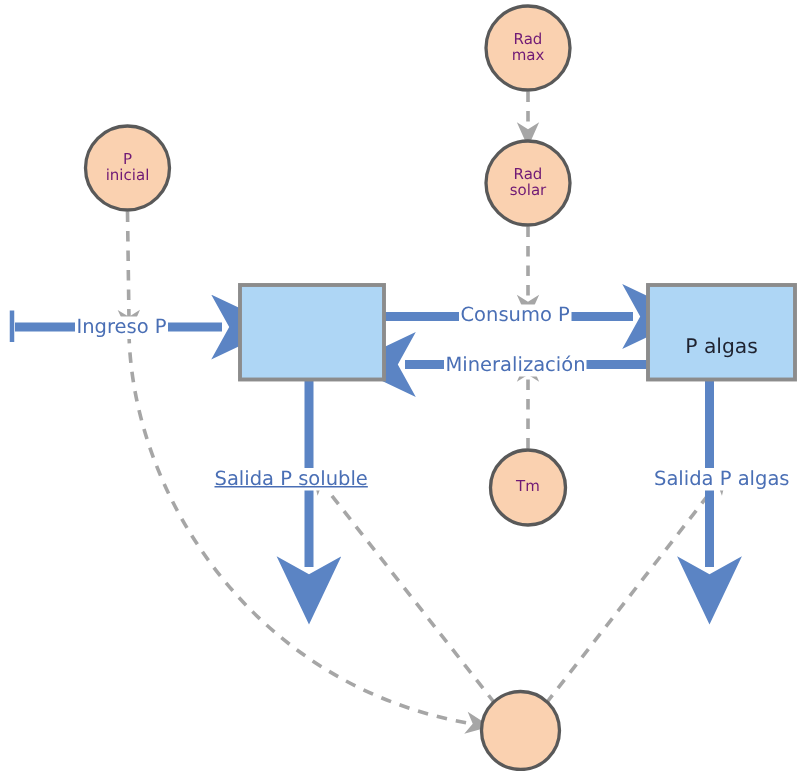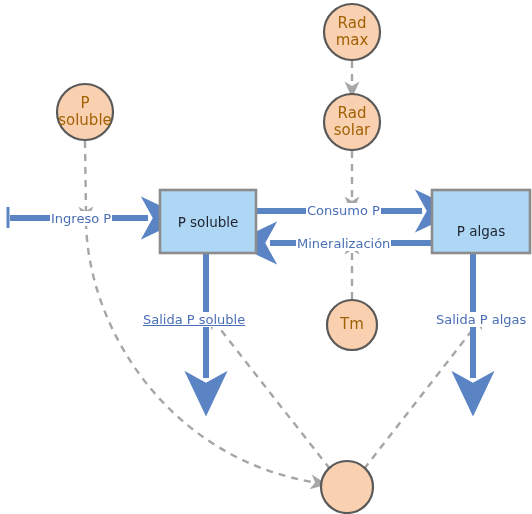--- a/index.html
+++ b/index.html
@@ -3,21 +3,21 @@
 <meta charset="utf-8">
 <style>
   html,body{margin:0;padding:0;background:#ffffff;}
   body{width:532px;height:514px;overflow:hidden;
        font-family:"DejaVu Sans","Liberation Sans",sans-serif;}
   #stage{position:relative;width:532px;height:514px;}
   svg#canvas{position:absolute;left:0;top:0;width:532px;height:514px;}
 
   .node-label{
     position:absolute; text-align:center; line-height:1.15;
-    color:#a16207; font-size:15px; pointer-events:none;
+    color:#701a75; font-size:10px; pointer-events:none;
     display:flex; align-items:center; justify-content:center;
     flex-direction:column;
   }
   .stock-label{
     position:absolute; text-align:center;
     color:#1f2330; font-size:13.5px;
     display:flex; align-items:center; justify-content:center;
   }
   .flow-label{
     position:absolute; text-align:center;
@@ -96,34 +96,33 @@
       <circle cx="85" cy="112" r="28" fill="#fad1b0" stroke="#595959" stroke-width="2.2"></circle>
     </g>
     <g>
       <circle cx="352" cy="325" r="25" fill="#fad1b0" stroke="#595959" stroke-width="2.2"></circle>
     </g>
     <g>
       <circle cx="347" cy="487" r="26" fill="#fad1b0" stroke="#595959" stroke-width="2.2"></circle>
     </g>
   </svg>
 
-  <div class="stock-label" style="left:160px;top:190px;width:96px;height:63px;">P soluble</div>
   <div class="stock-label" style="left:432px;top:190px;width:98px;height:82px;">P algas</div>
 
   <div class="node-label" style="left:324px;top:4px;width:56px;height:56px;">
     <span>Rad</span>
     <span>max</span>
   </div>
   <div class="node-label" style="left:324px;top:94px;width:56px;height:56px;">
     <span>Rad</span>
     <span>solar</span>
   </div>
   <div class="node-label" style="left:57px;top:84px;width:56px;height:56px;">
     <span>P</span>
-    <span>soluble</span>
+    <span>inicial</span>
   </div>
   <div class="node-label" style="left:327px;top:300px;width:50px;height:50px;">Tm</div>
 
   <div class="flow-label" style="left:50px;top:211px;">Ingreso P</div>
   <div class="flow-label" style="left:306px;top:203px;">Consumo P</div>
   <div class="flow-label" style="left:296px;top:236px;">Mineralización</div>
   <div class="flow-label" style="left:142px;top:312px;text-decoration:underline;">Salida P soluble</div>
   <div class="flow-label" style="left:435px;top:312px;">Salida P algas</div>
 
 </div>

